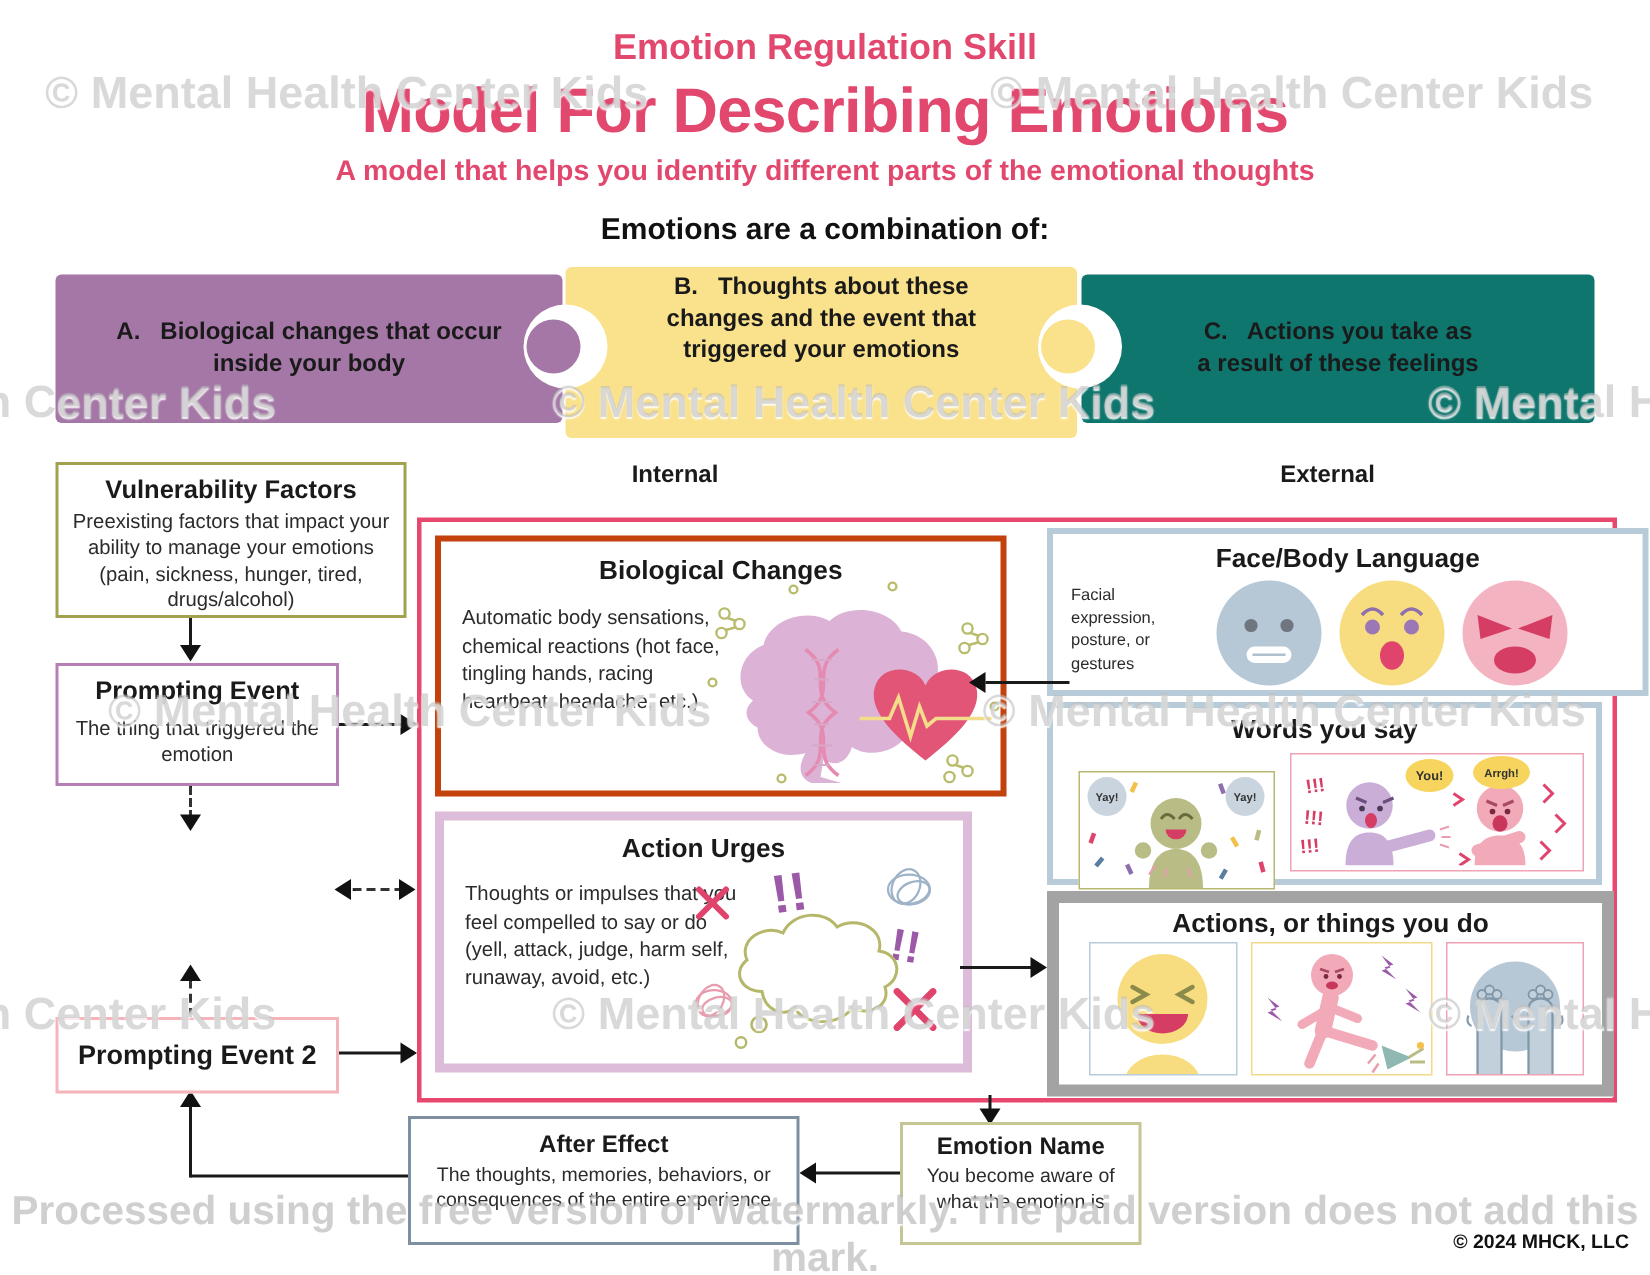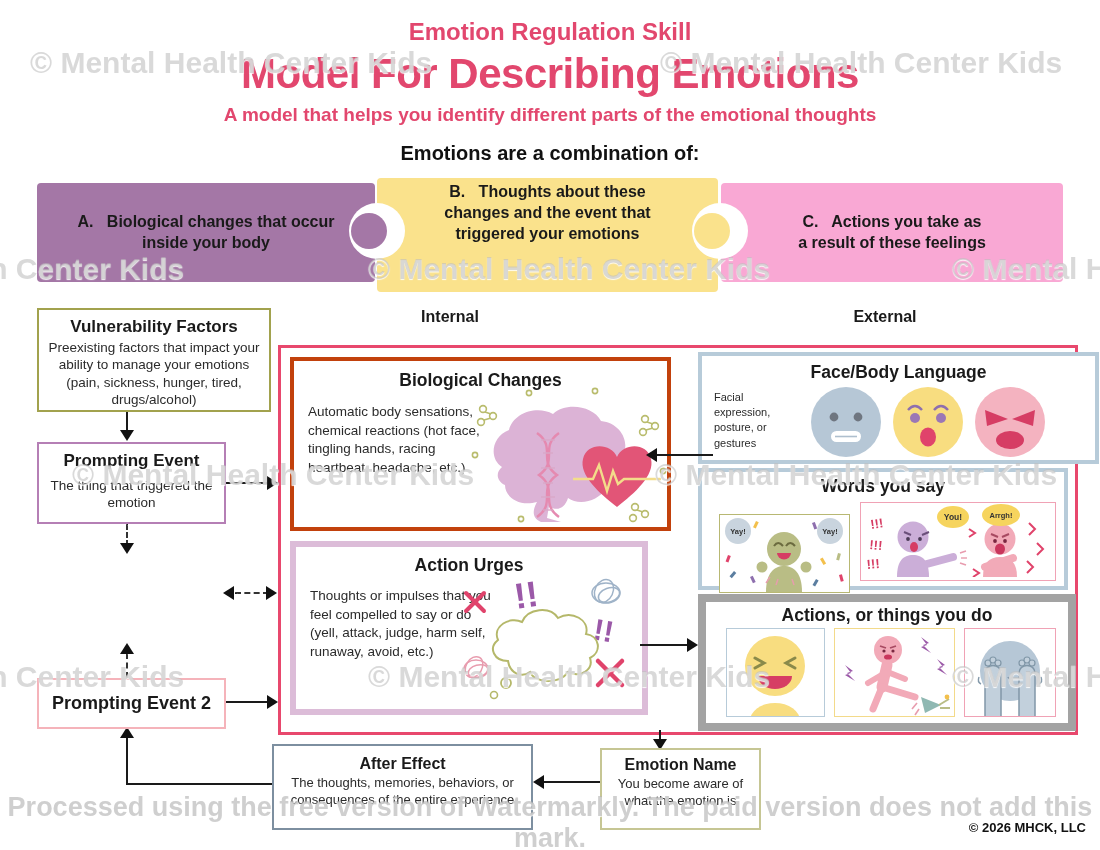--- a/index.html
+++ b/index.html
@@ -53,34 +53,34 @@
   <div class="wm" style="left:660px;top:46px;">© Mental Health Center Kids</div>
   <div class="wm" style="left:-218px;top:252px;">© Mental Health Center Kids</div>
   <div class="wm" style="left:368px;top:252px;">© Mental Health Center Kids</div>
   <div class="wm" style="left:952px;top:252px;">© Mental Health Center Kids</div>
   <div class="wm" style="left:72px;top:458px;">© Mental Health Center Kids</div>
   <div class="wm" style="left:655px;top:458px;">© Mental Health Center Kids</div>
   <div class="wm" style="left:-218px;top:660px;">© Mental Health Center Kids</div>
   <div class="wm" style="left:368px;top:660px;">© Mental Health Center Kids</div>
   <div class="wm" style="left:952px;top:660px;">© Mental Health Center Kids</div>
   <div class="wmb">Processed using the free version of Watermarkly. The paid version does not add this mark.</div>
-  <div class="copyright">© 2026 MHCK, LLC</div>
+  <div class="copyright">© 2024 MHCK, LLC</div>
 
   <div class="abs kicker">Emotion Regulation Skill</div>
   <div class="abs title">Model For Describing Emotions</div>
   <div class="abs subtitle">A model that helps you identify different parts of the emotional thoughts</div>
   <div class="abs combo-head">Emotions are a combination of:</div>
 
   <div class="abs cbox" style="left:37px;top:183px;width:338px;height:99px;background:#a477a6;">
     <span style="max-width:280px;">A.&nbsp;&nbsp; Biological changes that occur inside your body</span>
   </div>
   <div class="abs cbox" style="left:377px;top:178px;width:341px;height:114px;background:#fae28c;align-items:flex-start;">
     <span style="max-width:262px;padding-top:4px;">B.&nbsp;&nbsp; Thoughts about these changes and the event that triggered your emotions</span>
   </div>
-  <div class="abs cbox" style="left:721px;top:183px;width:342px;height:99px;background:#f9a8d4;">
+  <div class="abs cbox" style="left:721px;top:183px;width:342px;height:99px;background:#0f766e;">
     <span style="max-width:190px;">C.&nbsp;&nbsp; Actions you take as a result of these feelings</span>
   </div>
   <div class="abs seam" style="left:349px;top:203px;width:56px;height:56px;"></div>
   <div class="abs tab" style="left:351px;top:213px;width:36px;height:36px;background:#a477a6;"></div>
   <div class="abs seam" style="left:692px;top:203px;width:56px;height:56px;"></div>
   <div class="abs tab" style="left:694px;top:213px;width:36px;height:36px;background:#fae28c;"></div>
 
   <div class="abs fbox" style="left:37px;top:308px;width:230px;height:100px;border:2px solid #a2a24e;">
     <div class="bt">Vulnerability Factors</div>
     <div class="bx">Preexisting factors that impact your ability to manage your emotions (pain, sickness, hunger, tired, drugs/alcohol)</div>

